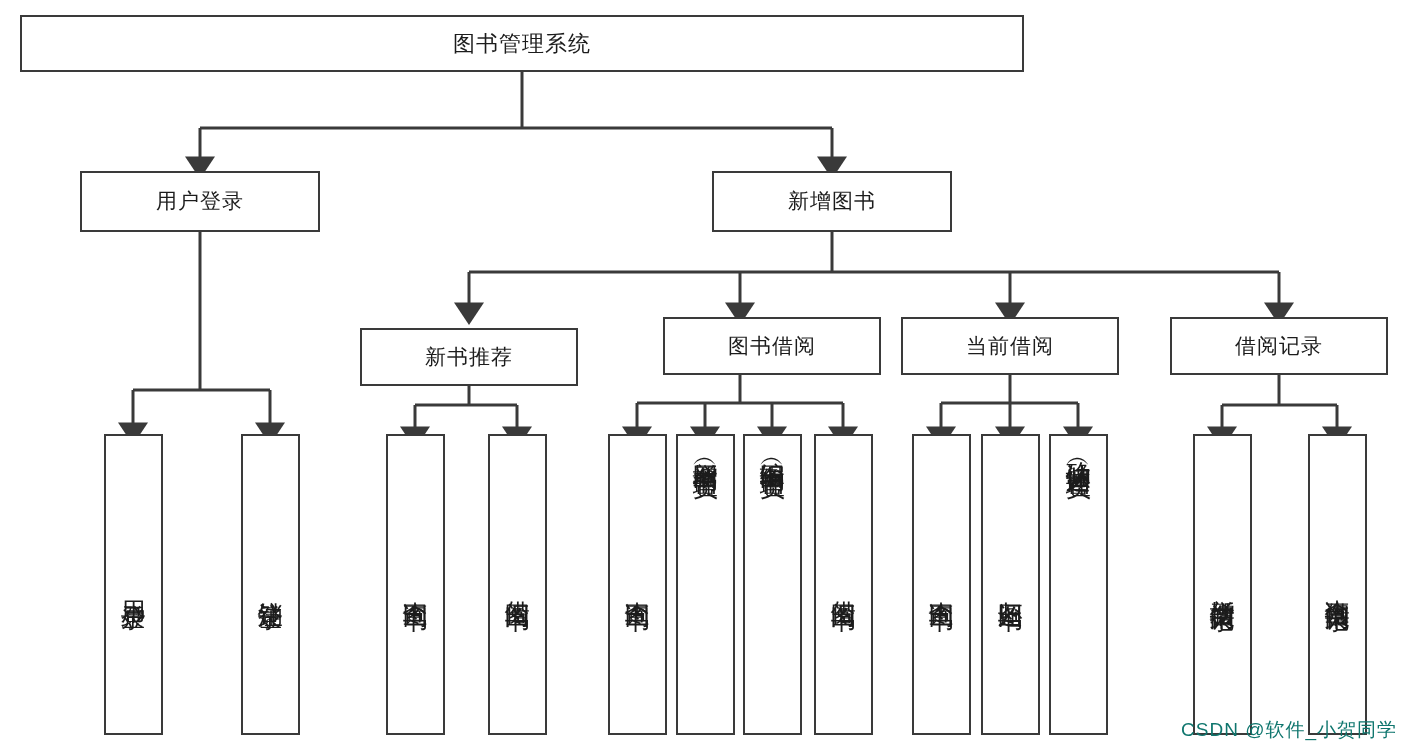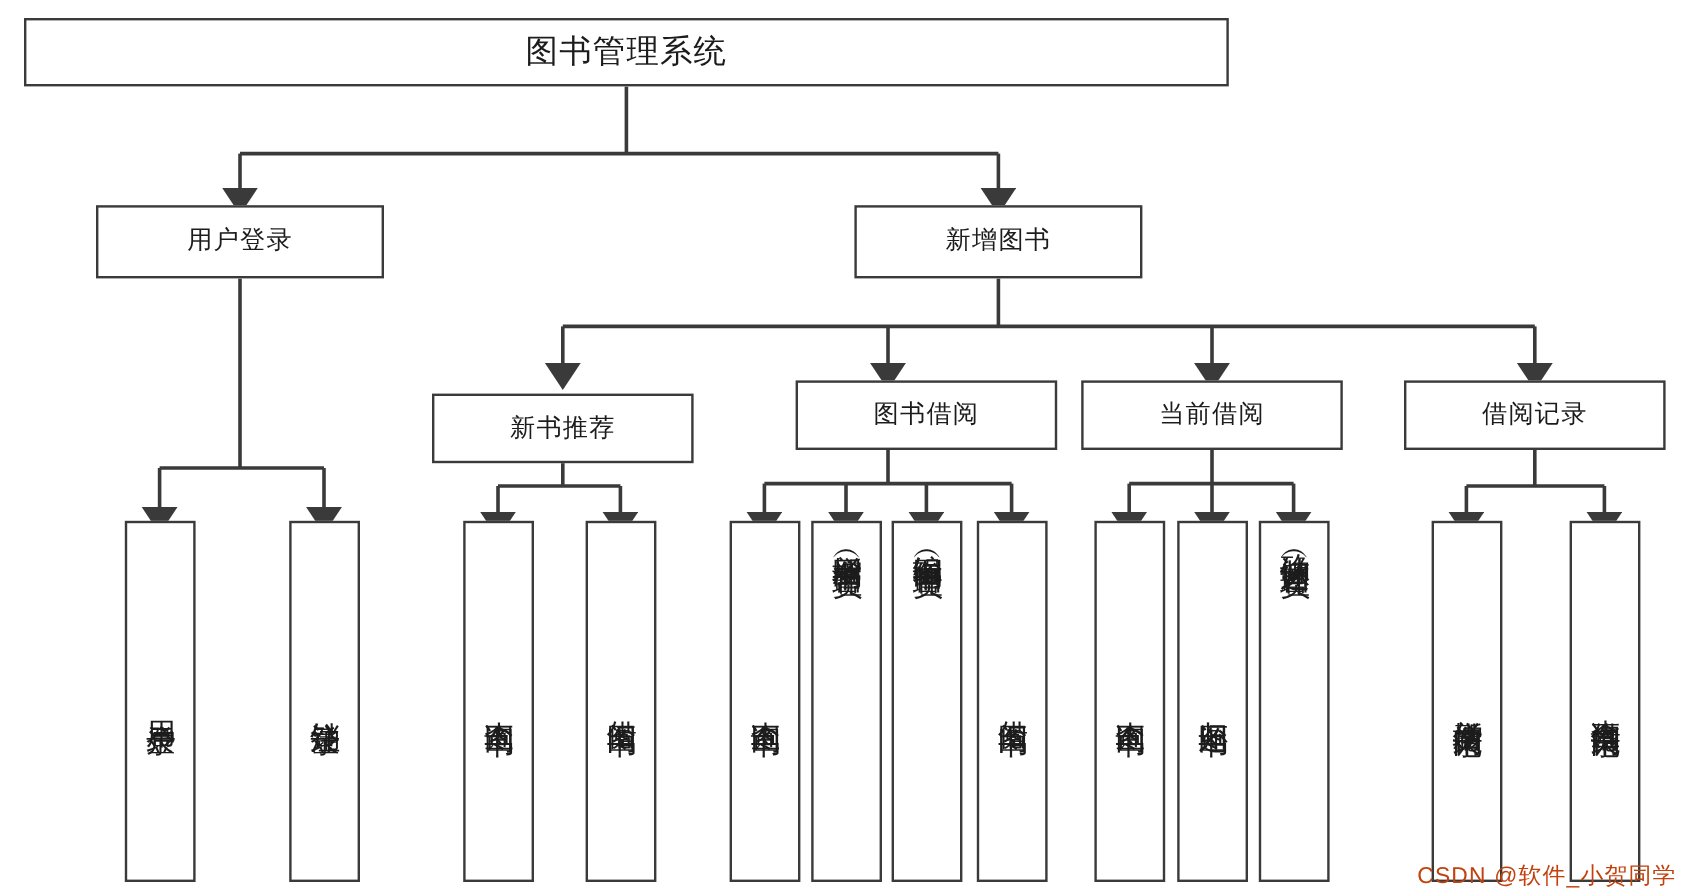--- a/index.html
+++ b/index.html
@@ -46,27 +46,27 @@
     text-orientation:upright;
     font-size:25px;
     line-height:1.05;
     letter-spacing:2px;
     white-space:nowrap;
   }
   .node.leaf.centered{
     align-items:center;
     padding-top:0;
   }
-  .node#n-root .lbl{font-size:27px;}
+  .node#n-root .lbl{font-size:22px;}
   .watermark{
     position:absolute;
     right:8px;
     bottom:4px;
     font-size:19px;
-    color:#c2410c;
+    color:#0f766e;
     letter-spacing:1px;
     white-space:nowrap;
   }
 </style>
 </head>
 <body>
 
 <div id="stage">
 
   <svg id="wires" viewBox="0 0 1405 747" xmlns="http://www.w3.org/2000/svg">

